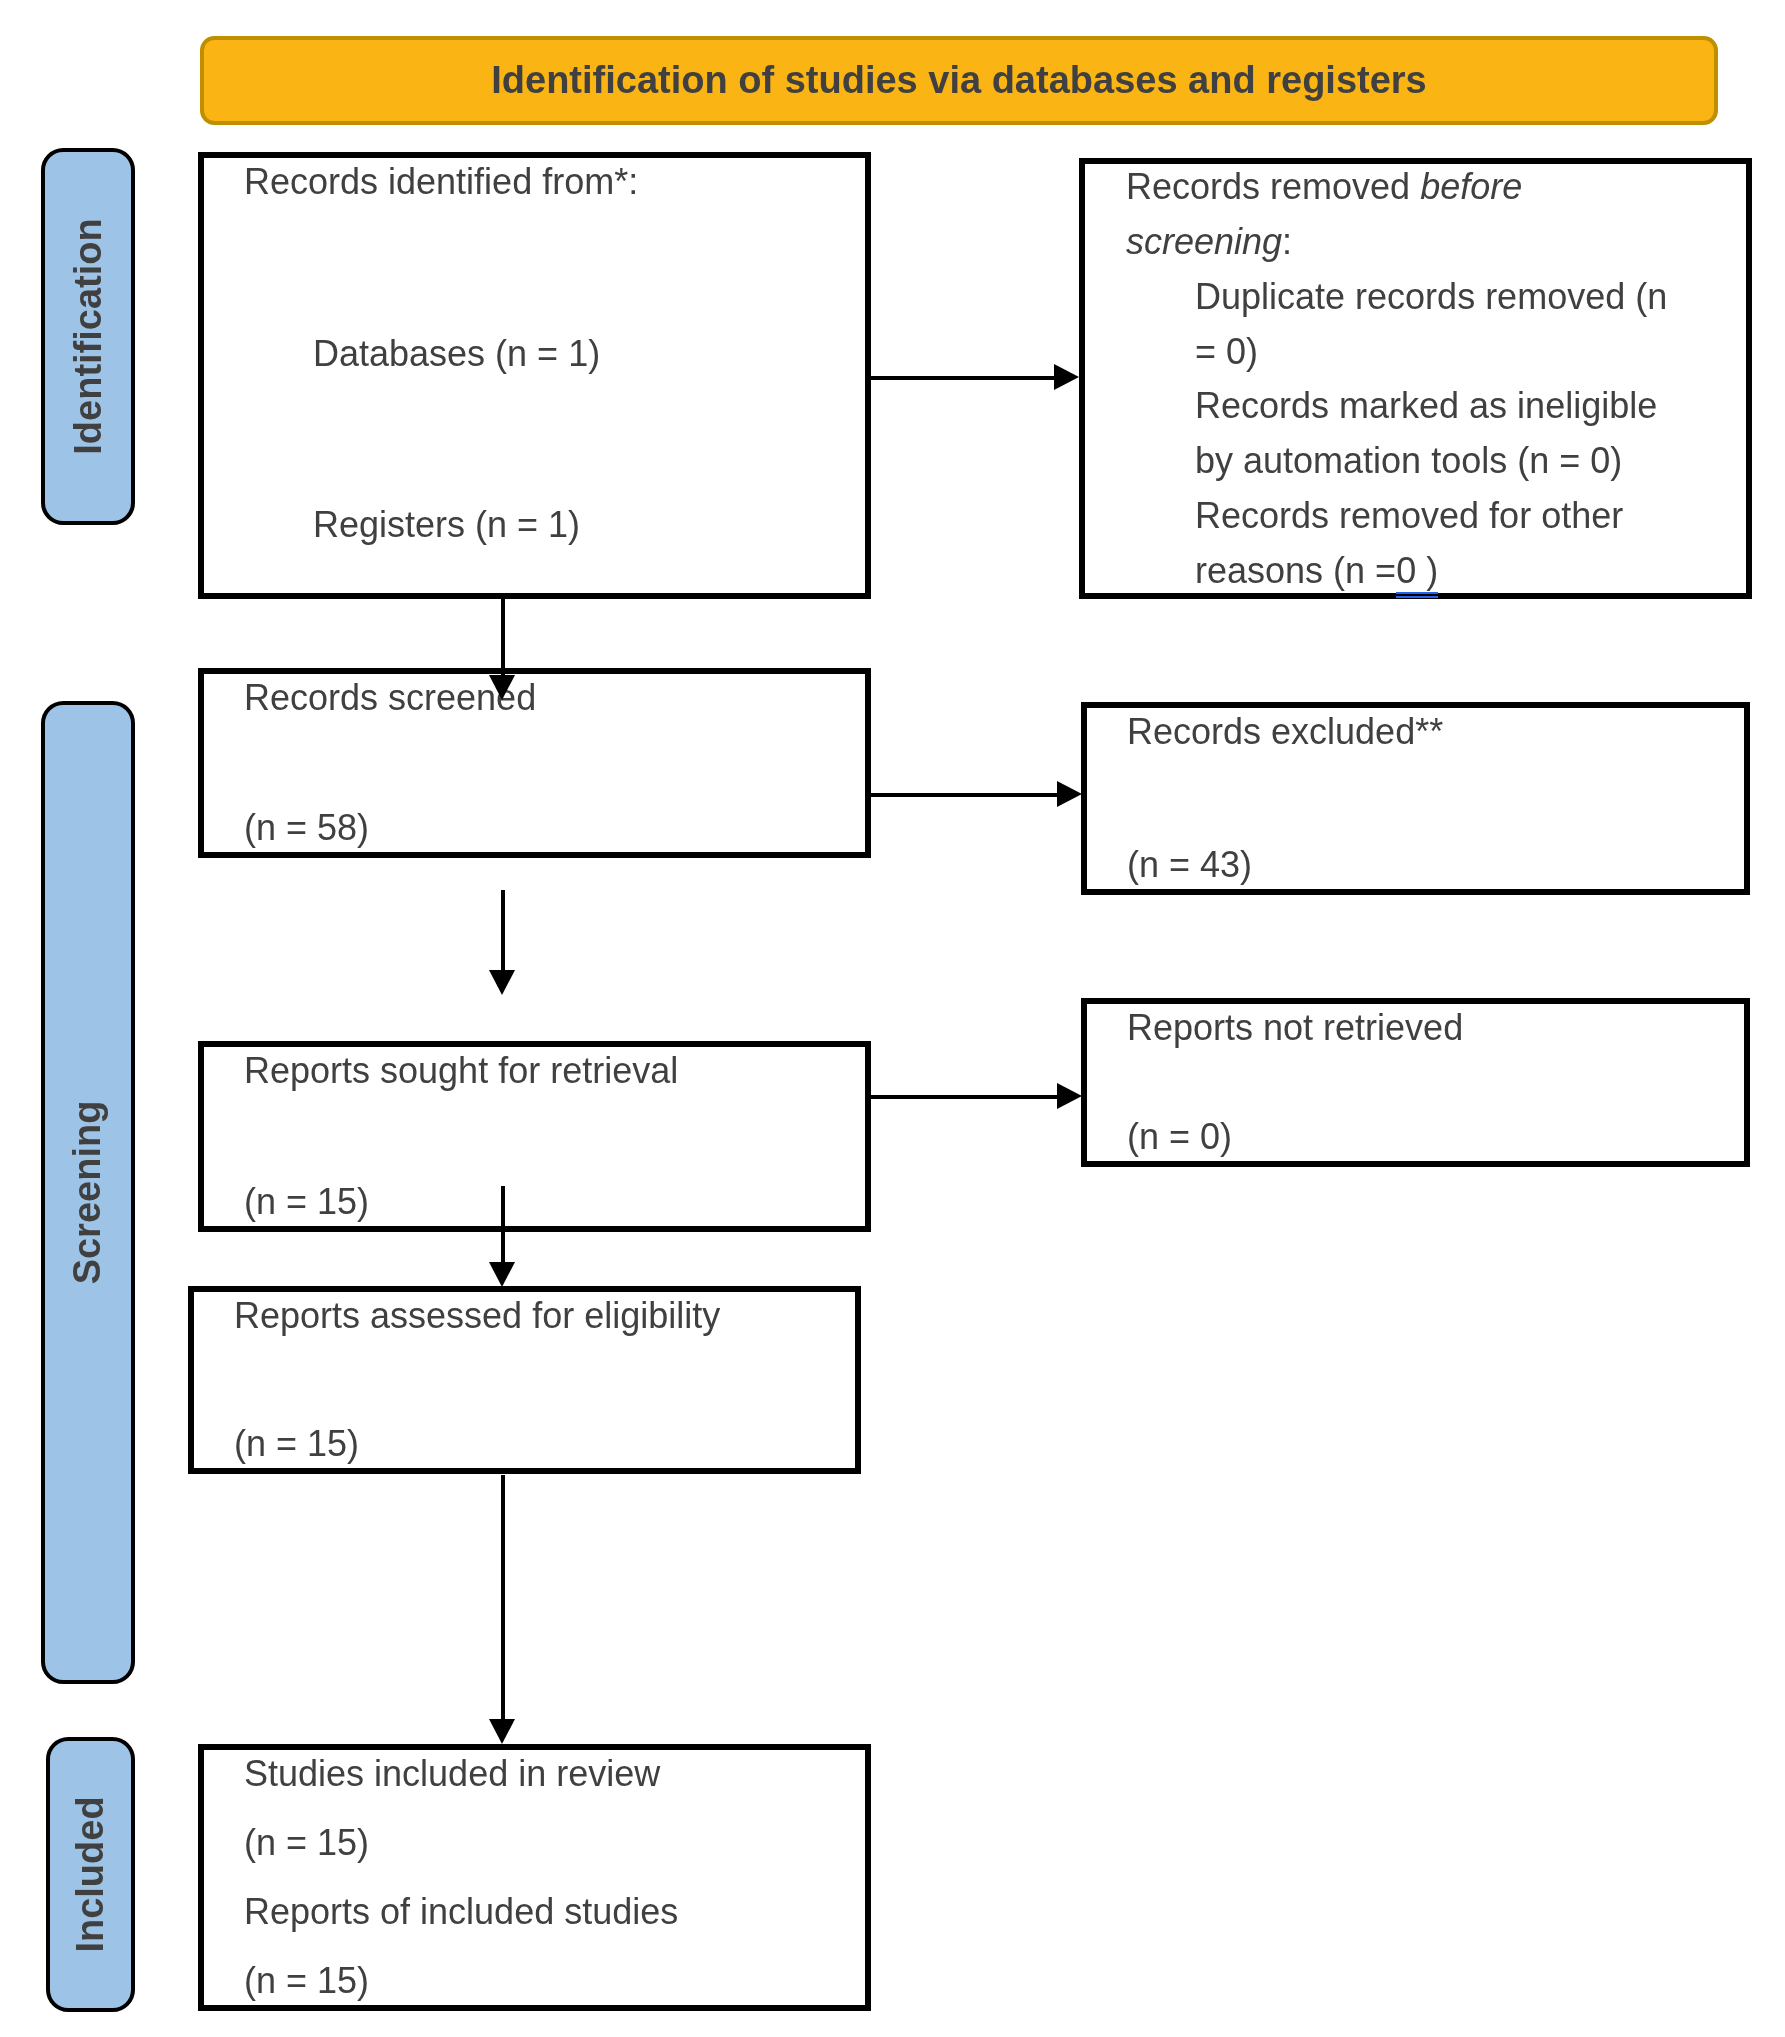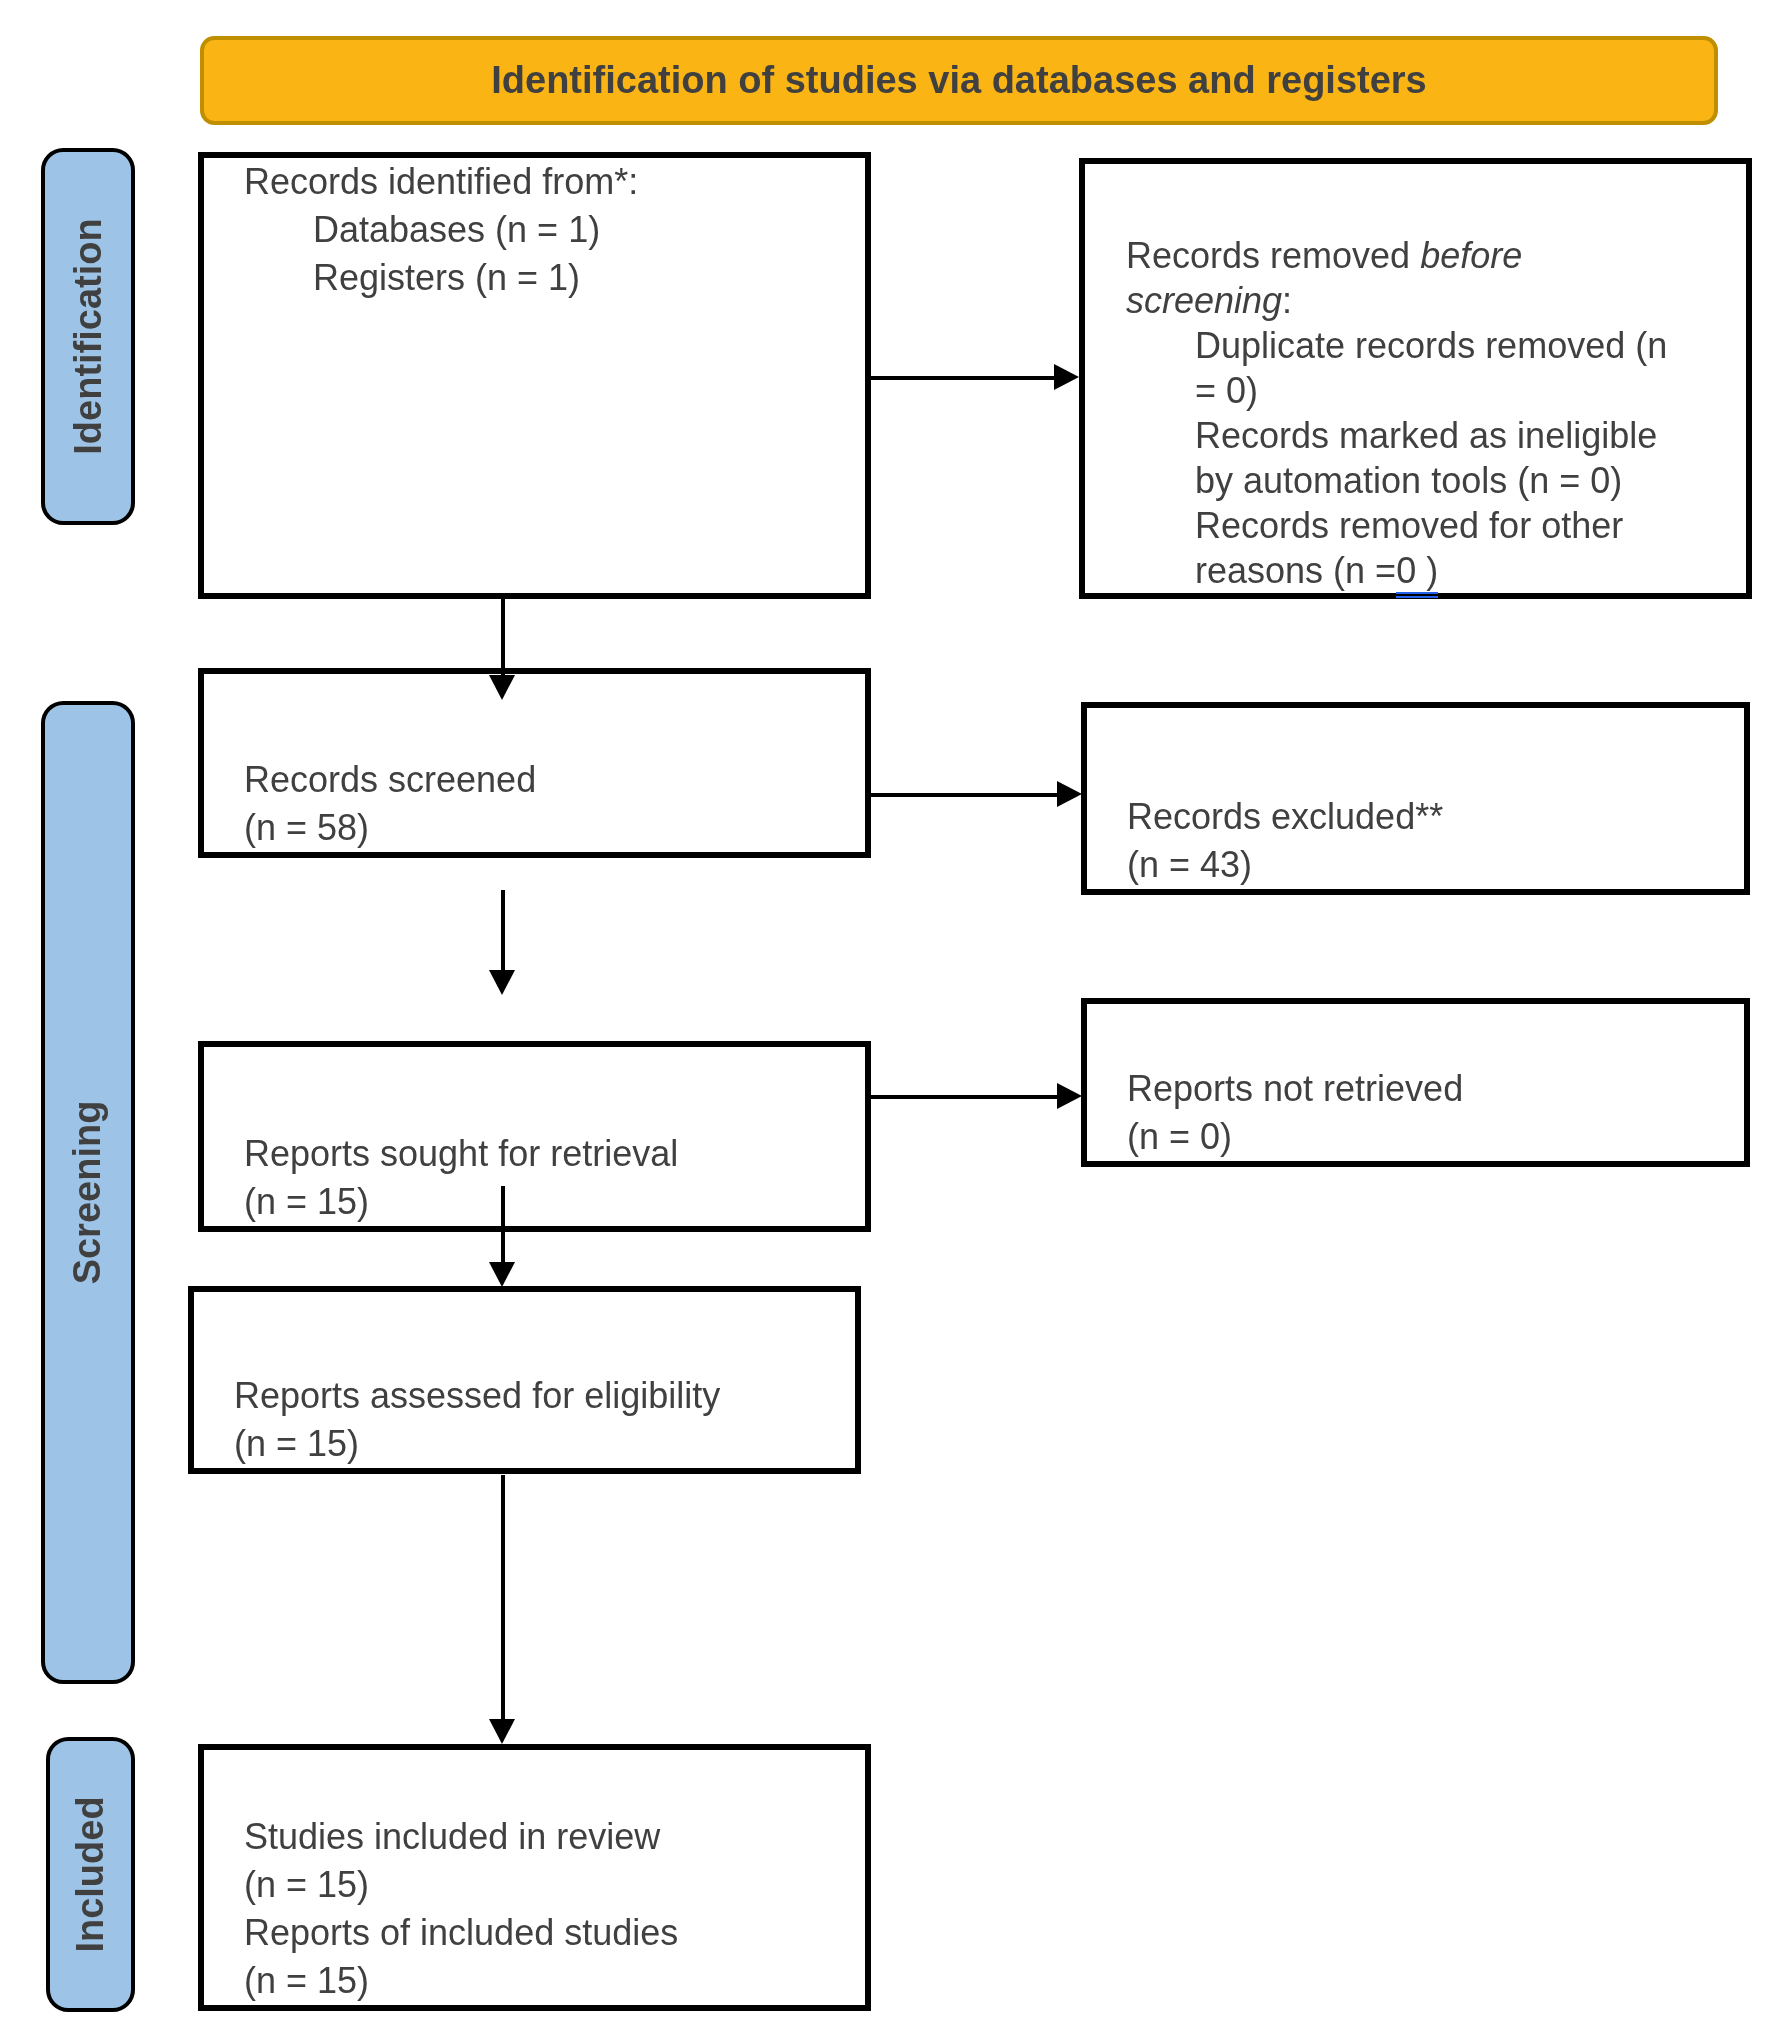--- a/index.html
+++ b/index.html
@@ -39,28 +39,28 @@
     font-size: 38px;
     font-weight: bold;
   }
 
   
   .fbox {
     position: absolute;
     background: #ffffff;
     border: 6.4px solid #000000;
     box-sizing: border-box;
-    display: flex; flex-direction: column; justify-content: flex-end;
+    display: flex; flex-direction: column; justify-content: space-between;
     padding-left: 40px; padding-right: 24px;
     font-size: 36px; line-height: 48px;
   }
   .fbox .line { white-space: nowrap; }
   .indent { margin-left: 69px; }
   .tight { line-height: 45px; }
-  .bottom-align { justify-content: flex-start; padding-bottom: 44px; }
+  .bottom-align { justify-content: space-between; padding-bottom: 44px; }
   .italic { font-style: italic; }
   .blue-dbl-underline {
     border-bottom: 6.4px double #2563EB;
     padding-bottom: 0.8px;
   }
 
   
   .arrow-v { position: absolute; width: 32px; }
   .arrow-v::before {
     content: ""; position: absolute;

